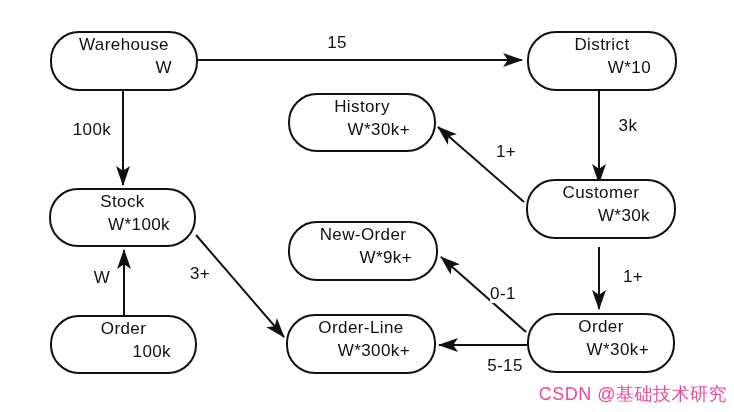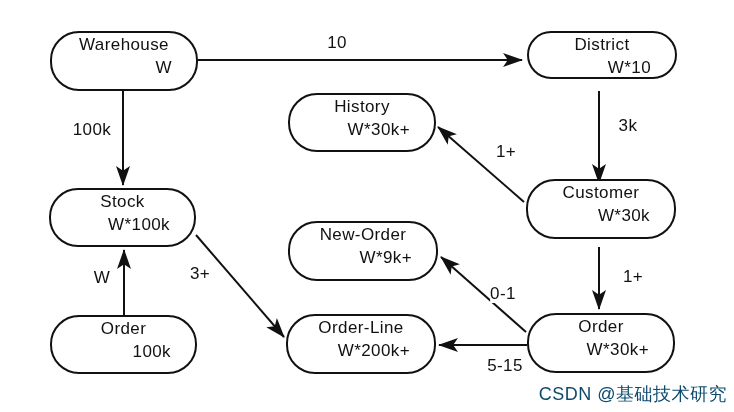--- a/index.html
+++ b/index.html
@@ -34,21 +34,21 @@
     font-size:17px;
     line-height:19px;
     letter-spacing:0.4px;
     white-space:nowrap;
     background:#ffffff;
   }
   .watermark {
     position:absolute;
     right:7px; top:382px;
     font-size:18px;
-    color:#0c4a6e;
+    color:#ec4899;
     letter-spacing:0.5px;
     white-space:nowrap;
   }
 </style>
 </head>
 <body>
 
 <div class="canvas">
 
   <svg class="edges-layer" viewBox="0 0 734 412">
@@ -66,21 +66,21 @@
     <line x1="527" y1="345" x2="439" y2="345" stroke="#111111" stroke-width="2" marker-end="url(#arrow)"></line>
     <line x1="196" y1="235" x2="284" y2="337" stroke="#111111" stroke-width="2" marker-end="url(#arrow)"></line>
     <line x1="124" y1="315" x2="124" y2="250" stroke="#111111" stroke-width="2" marker-end="url(#arrow)"></line>
   </svg>
 
   <div class="node" style="left:50px;top:31px;width:148px;height:60px">
     <div class="node-name">Warehouse</div>
     <div class="node-count">W</div>
   </div>
 
-  <div class="node" style="left:527px;top:31px;width:150px;height:48px">
+  <div class="node" style="left:527px;top:31px;width:150px;height:60px">
     <div class="node-name">District</div>
     <div class="node-count">W*10</div>
   </div>
 
   <div class="node" style="left:288px;top:93px;width:148px;height:59px">
     <div class="node-name">History</div>
     <div class="node-count">W*30k+</div>
   </div>
 
   <div class="node" style="left:49px;top:188px;width:147px;height:59px">
@@ -98,29 +98,29 @@
     <div class="node-count">W*9k+</div>
   </div>
 
   <div class="node" style="left:50px;top:315px;width:147px;height:59px">
     <div class="node-name">Order</div>
     <div class="node-count">100k</div>
   </div>
 
   <div class="node" style="left:286px;top:314px;width:150px;height:60px">
     <div class="node-name">Order-Line</div>
-    <div class="node-count">W*200k+</div>
+    <div class="node-count">W*300k+</div>
   </div>
 
   <div class="node" style="left:527px;top:313px;width:148px;height:60px">
     <div class="node-name">Order</div>
     <div class="node-count">W*30k+</div>
   </div>
 
-  <div class="edge-label" style="left:337px;top:33px">10</div>
+  <div class="edge-label" style="left:337px;top:33px">15</div>
   <div class="edge-label" style="left:92px;top:120px">100k</div>
   <div class="edge-label" style="left:628px;top:116px">3k</div>
   <div class="edge-label" style="left:506px;top:142px">1+</div>
   <div class="edge-label" style="left:633px;top:267px">1+</div>
   <div class="edge-label" style="left:503px;top:284px">0-1</div>
   <div class="edge-label" style="left:505px;top:356px">5-15</div>
   <div class="edge-label" style="left:200px;top:264px">3+</div>
   <div class="edge-label" style="left:102px;top:268px">W</div>
 
   <div class="watermark">CSDN @基础技术研究</div>

